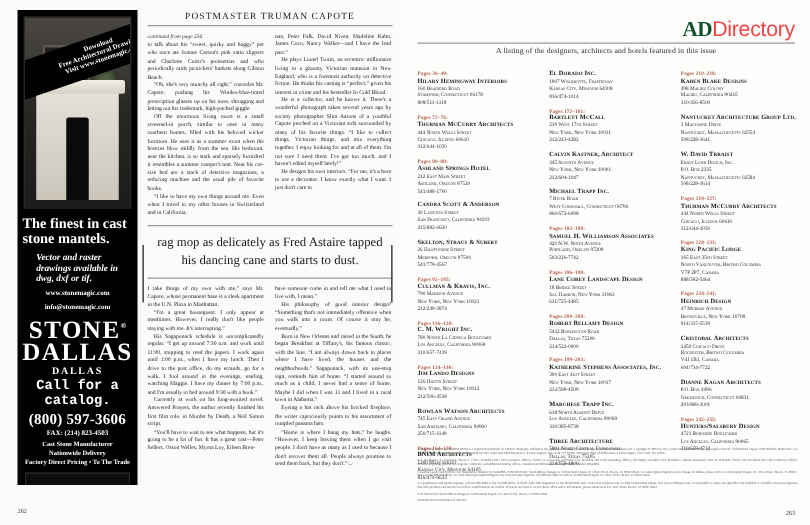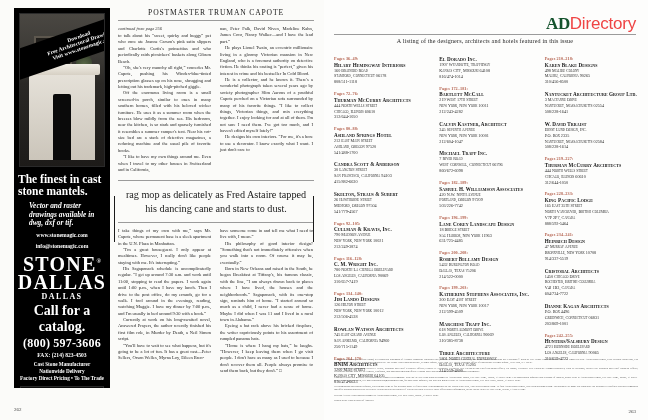--- a/index.html
+++ b/index.html
@@ -36,21 +36,21 @@
 
   .ad-h1{margin:6px 4px 0;text-align:left;font-weight:bold;font-size:11.5px;line-height:1.08;}
   .ad-sub{margin:4px 15px 0;text-align:left;font-weight:bold;font-size:7.4px;line-height:1.18;font-style:italic;}
   .ad-url{margin:4px 4px 0;text-align:center;font-size:5.6px;line-height:1.3;font-weight:bold;}
   .ad-logo{margin:4px 0 0;text-align:center;}
   .ad-logo .l1,.ad-logo .l2{font-family:"Liberation Serif",serif;font-weight:bold;letter-spacing:1.2px;line-height:.92;}
   .ad-logo .l1{font-size:20px;}
   .ad-logo .l2{font-size:20px;}
   .ad-logo .tm{font-size:6px;vertical-align:super;letter-spacing:0;}
   .ad-city{text-align:center;font-size:8px;font-weight:bold;letter-spacing:1.4px;margin-top:1px;}
-  .ad-cta{text-align:center;font-size:14px;font-weight:bold;margin-top:2px;}
+  .ad-cta{text-align:center;font-size:11px;font-weight:bold;margin-top:2px;font-family:Liberation Mono, monospace;}
   .ad-phone{text-align:center;font-size:12px;font-weight:bold;margin-top:1px;letter-spacing:.2px;}
   .ad-fax{text-align:center;font-size:5.6px;font-weight:bold;margin-top:1px;}
   .ad-tags{text-align:center;font-size:5.2px;font-weight:bold;line-height:1.35;margin-top:3px;}
   .ad-photo2{margin:4px 6px 0;height:52px;background:#0d0d0d;border:1px solid #2a2a2a;position:relative;overflow:hidden;}
   .ad-photo2:after{content:"";position:absolute;left:8px;right:8px;top:16px;height:20px;
     background:linear-gradient(180deg,#d9d4ca,#8e8a81);border-radius:3px;}
 
   
   .edit{position:absolute;left:118px;top:8px;width:196px;height:396px;}
   .run-head{text-align:center;font-size:7.6px;letter-spacing:.85px;padding-bottom:3px;

